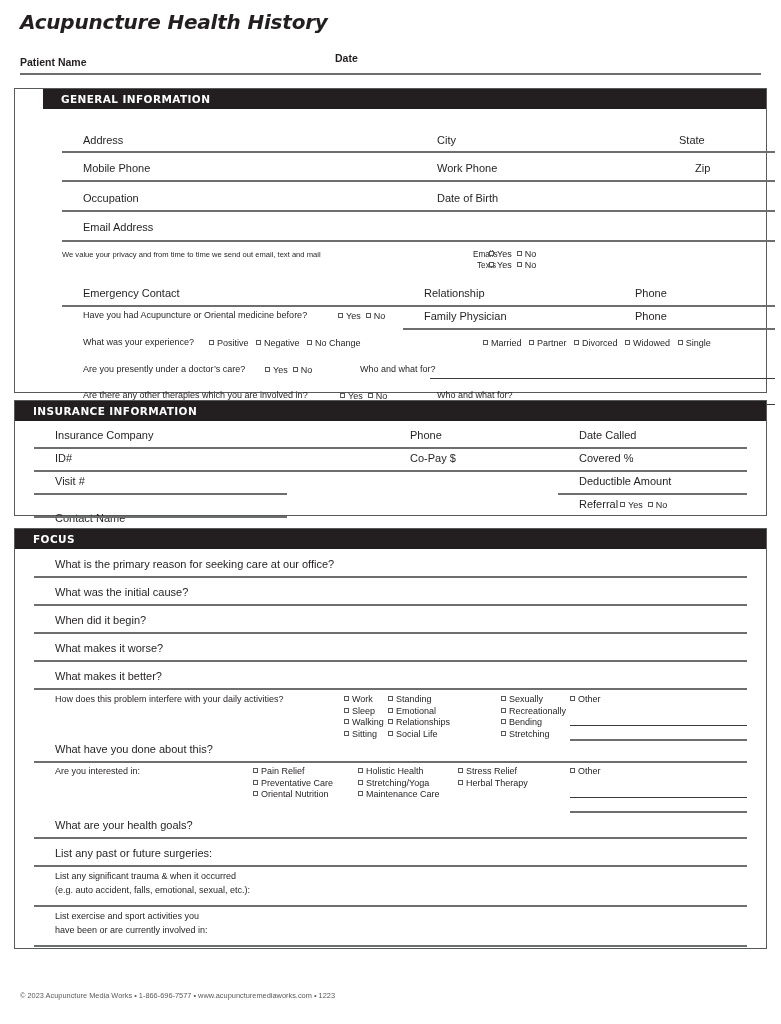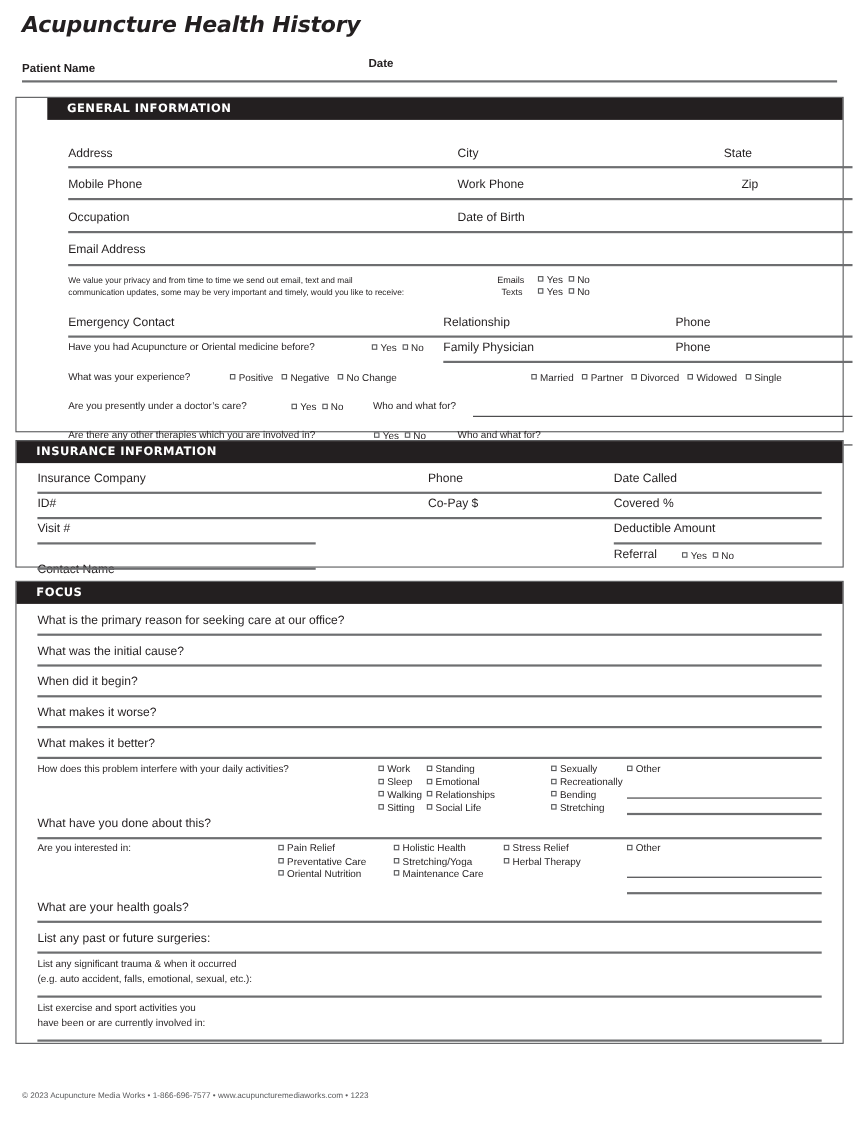--- a/index.html
+++ b/index.html
@@ -39,21 +39,21 @@
   }
   .sec-head {
     background: #231f20; color:#fff;
     font-size: 10.5px; font-weight: bold; letter-spacing: .4px;
     padding: 4px 0 4px 18px;
     font-family: "DejaVu Sans", sans-serif;
   }
   .sec-body { position: relative; }
 
   
-  .fld { position:absolute; font-size: 11px; white-space: nowrap; }
+  .fld { position:absolute; font-size: 11px; white-space: nowrap; margin-left: 21px; }
   .fld.sm  { font-size: 9px; }
   .fld.xs  { font-size: 8.2px; }
   .rule { position:absolute; border-bottom: 2px solid #6d6e70; }
   .rule.dark { border-bottom: 1.6px solid #3a3a3c; }
   .cbx {
     display:inline-block; width:5px; height:5px;
     border:1px solid #58595b; margin-right:3px;
     vertical-align: 1px; background:#fff;
   }
   .cb-grp { position:absolute; font-size: 9px; white-space:nowrap; }
@@ -97,21 +97,20 @@
 
       <div class="fld" style="left:19px; top:83px;">Occupation</div>
       <div class="fld" style="left:373px; top:83px;">Date of Birth</div>
       <div class="rule" style="left:19px; top:101px; width:713px;"></div>
 
       <div class="fld" style="left:19px; top:112px;">Email Address</div>
       <div class="rule" style="left:19px; top:131px; width:713px;"></div>
 
       <div class="privacy" style="left:19px; top:141px;">
         <div>We value your privacy and from time to time we send out email, text and mail</div>
-        <div>communication updates, some may be very important and timely, would you like to receive:</div>
       </div>
       <div class="fld xs" style="left:409px; top:141px;">Emails</div>
       <div class="cb-grp" style="left:446px; top:140px;">
         <span><span class="cbx"></span><span>Yes</span></span>
         &nbsp;<span><span class="cbx"></span><span>No</span></span>
       </div>
       <div class="fld xs" style="left:413px; top:152px;">Texts</div>
       <div class="cb-grp" style="left:446px; top:151px;">
         <span><span class="cbx"></span><span>Yes</span></span>
         &nbsp;<span><span class="cbx"></span><span>No</span></span>

